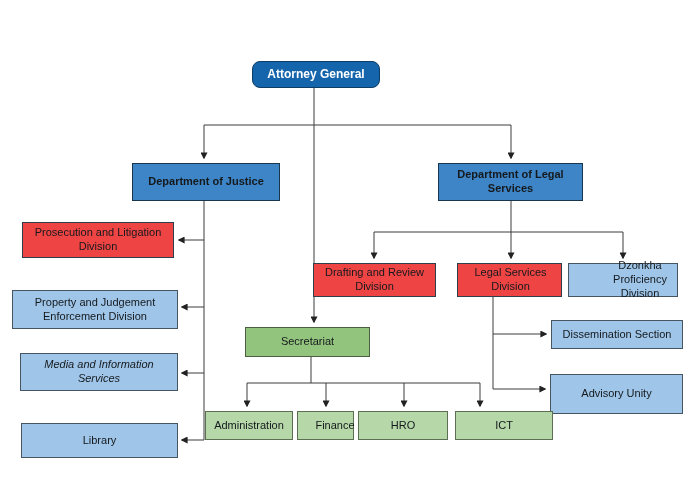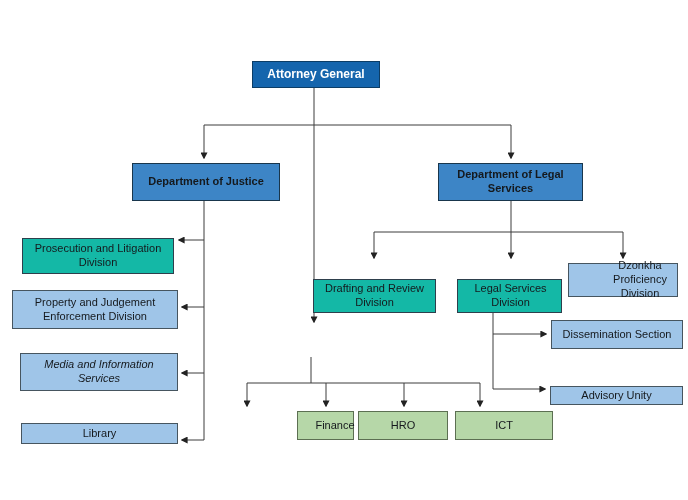--- a/index.html
+++ b/index.html
@@ -8,42 +8,42 @@
     font-family:"Liberation Sans","DejaVu Sans",sans-serif;
   }
   #wires{position:absolute;left:0;top:0;width:688px;height:500px;}
   .box{
     position:absolute;display:flex;align-items:center;justify-content:center;
     text-align:center;font-size:11px;line-height:1.25;color:#15191d;
     border:1px solid #36454f;box-sizing:border-box;padding:2px 4px;
   }
   .root{
     background:#1565ad;border-color:#0c3d66;color:#ffffff;
-    font-weight:bold;font-size:12px;
+    font-weight:bold;font-size:12px;border-radius:8px;
   }
   .dept{background:#3d85c6;border-color:#19364c;font-weight:bold;}
-  .blue-mid{background:#14b8a6;border-color:#2e3f4c;margin-top:16px;}
+  .blue-mid{background:#ef4444;border-color:#2e3f4c;}
   .blue-light{background:#9fc5e8;border-color:#46555f;}
   .green-dark{background:#93c47d;border-color:#4c5f44;}
   .green-light{background:#b6d7a8;border-color:#5c6f52;}
 
   
   #n-ag{left:252px;top:61px;width:128px;height:27px;}
   #n-doj{left:132px;top:163px;width:148px;height:38px;}
   #n-dols{left:438px;top:163px;width:145px;height:38px;}
   #n-pros{left:22px;top:222px;width:152px;height:36px;}
   #n-prop{left:12px;top:290px;width:166px;height:39px;}
   #n-media{left:20px;top:353px;width:158px;height:38px;font-style:italic;}
-  #n-lib{left:21px;top:423px;width:157px;height:21px;text-align:right;}
+  #n-lib{left:21px;top:423px;width:157px;height:35px;text-align:right;}
   #n-draft{left:313px;top:263px;width:123px;height:34px;}
   #n-lsd{left:457px;top:263px;width:105px;height:34px;padding-left:6px;}
   #n-dzk{left:568px;top:263px;width:110px;height:34px;padding-left:38px;}
   #n-sec{left:245px;top:327px;width:125px;height:30px;}
   #n-diss{left:551px;top:320px;width:132px;height:29px;}
-  #n-adv{left:550px;top:374px;width:133px;height:19px;margin-top:12px;}
+  #n-adv{left:550px;top:374px;width:133px;height:40px;}
   #n-admin{left:205px;top:411px;width:88px;height:29px;}
   #n-fin{left:297px;top:411px;width:57px;height:29px;padding-left:23px;}
   #n-hro{left:358px;top:411px;width:90px;height:29px;}
   #n-ict{left:455px;top:411px;width:98px;height:29px;}
 </style>
 </head>
 <body>
 
 <div id="canvas">
 
@@ -99,25 +99,27 @@
   <div id="n-media" class="box blue-light">Media and Information Services</div>
 
   <div id="n-lib" class="box blue-light">Library</div>
 
   <div id="n-draft" class="box blue-mid">Drafting and Review Division</div>
 
   <div id="n-lsd" class="box blue-mid">Legal Services Division</div>
 
   <div id="n-dzk" class="box blue-light">Dzonkha Proficiency Division</div>
 
+  <div id="n-sec" class="box green-dark">Secretariat</div>
 
   <div id="n-diss" class="box blue-light">Dissemination Section</div>
 
   <div id="n-adv" class="box blue-light">Advisory Unity</div>
 
+  <div id="n-admin" class="box green-light">Administration</div>
 
   <div id="n-fin" class="box green-light">Finance</div>
 
   <div id="n-ict" class="box green-light">ICT</div>
 
   <div id="n-hro" class="box green-light">HRO</div>
 
 </div>
 
 </body></html>

